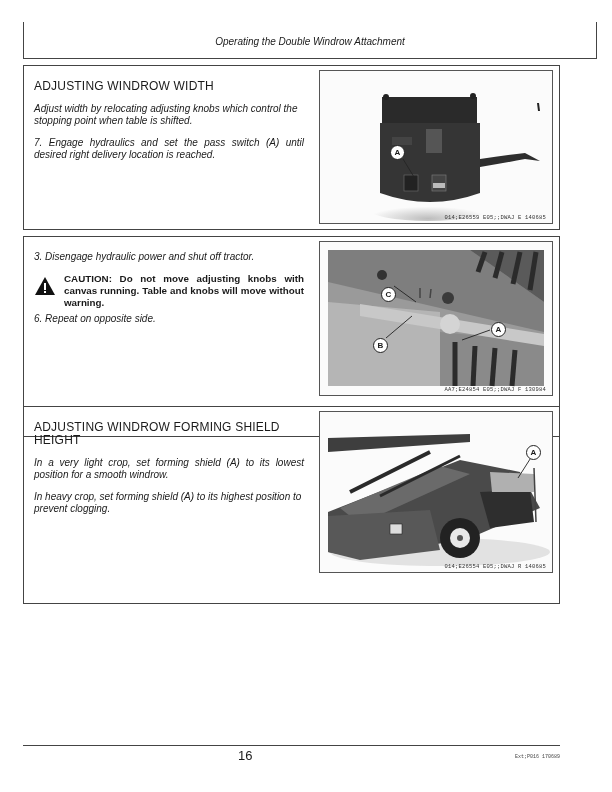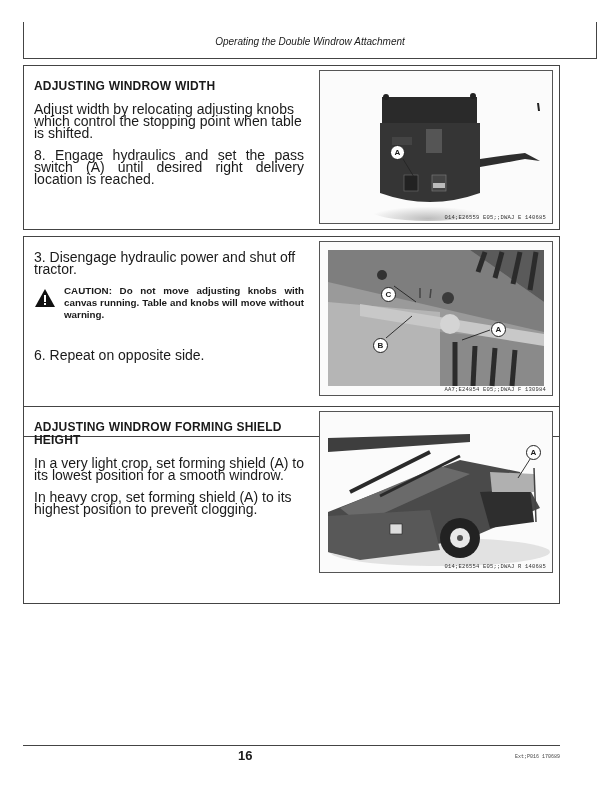--- a/index.html
+++ b/index.html
@@ -17,26 +17,26 @@
   }
   .section {
     position: absolute; left: 23px; width: 537px;
     border: 1px solid #444; box-sizing: border-box;
   }
   #sec1 { top: 65px; height: 165px; }
   #sec2 { top: 236px; height: 201px; }
   #sec3 { top: 406px; height: 198px; }
   .text-col { position: absolute; left: 10px; top: 10px; width: 270px; }
   .sec-heading {
-    font-weight: bold; font-size: 12px; letter-spacing: 0.2px; line-height: 13px;
+    font-weight: normal; font-size: 12px; letter-spacing: 0.2px; line-height: 13px;
     margin: 4px 0 10px 0;
   }
-  .para { font-size: 14px; line-height: 12px; margin: 0 0 10px 0; }
+  .para { font-size: 10px; line-height: 12px; margin: 0 0 10px 0; font-style: italic; }
   .para.justify { text-align: justify; }
-  .caution { display: flex; align-items: flex-start; margin: 4px 0 28px 0; }
+  .caution { display: flex; align-items: flex-start; margin: 4px 0 4px 0; }
   .caution-icon { width: 24px; flex: 0 0 24px; padding-top: 3px; }
   .caution-text {
     font-size: 9.8px; line-height: 12px; font-weight: bold; text-align: justify; margin-left: 6px;
   }
   .figure {
     position: absolute; right: 6px; border: 1px solid #555; background: #f3f3f3; overflow: hidden;
   }
   #fig1 { top: 4px; width: 232px; height: 152px; background:#fbfbfb; }
   #fig2 { top: 4px; width: 232px; height: 153px; background:#fbfbfb; }
   #fig3 { top: 4px; width: 232px; height: 160px; background:#fbfbfb; }
@@ -47,39 +47,39 @@
   .callout {
     position: absolute; width: 13px; height: 13px; border-radius: 50%;
     border: 1.2px solid #222; background: #fff; font-size: 8px; font-weight: bold;
     text-align: center; line-height: 13px;
   }
   .footer-rule {
     position: absolute; left: 23px; width: 537px; top: 745px; height: 0;
     border-top: 1.5px solid #444;
   }
   .page-number {
-    position: absolute; left: 238px; top: 748px; font-size: 13px; font-weight: bold;
+    position: absolute; left: 238px; top: 748px; font-size: 13px; font-weight: normal;
   }
   .footer-code {
     position: absolute; left: 515px; top: 754px; font-size: 5px; color: #444;
     font-family: "Liberation Mono", monospace;
   }
 </style>
 </head>
 <body>
 
 <div class="header-box">
   <div class="header-title">Operating the Double Windrow Attachment</div>
 </div>
 
 <div class="section" id="sec1">
   <div class="text-col">
     <div class="sec-heading">ADJUSTING WINDROW WIDTH</div>
     <p class="para">Adjust width by relocating adjusting knobs which control the stopping point when table is shifted.</p>
-    <p class="para justify">8. Engage hydraulics and set the pass switch (A) until desired right delivery location is reached.</p>
+    <p class="para justify">7. Engage hydraulics and set the pass switch (A) until desired right delivery location is reached.</p>
   </div>
   <div class="figure" id="fig1">
     <svg width="232" height="152" viewBox="0 0 232 152">
       <defs>
         <radialGradient id="g1" cx="0.5" cy="0.9" r="0.5">
           <stop offset="0" stop-color="#bdbdbd"></stop>
             <stop offset="1" stop-color="#fbfbfb"></stop>
         </radialGradient>
       </defs>
       <ellipse cx="108" cy="138" rx="60" ry="12" fill="url(#g1)"></ellipse>

